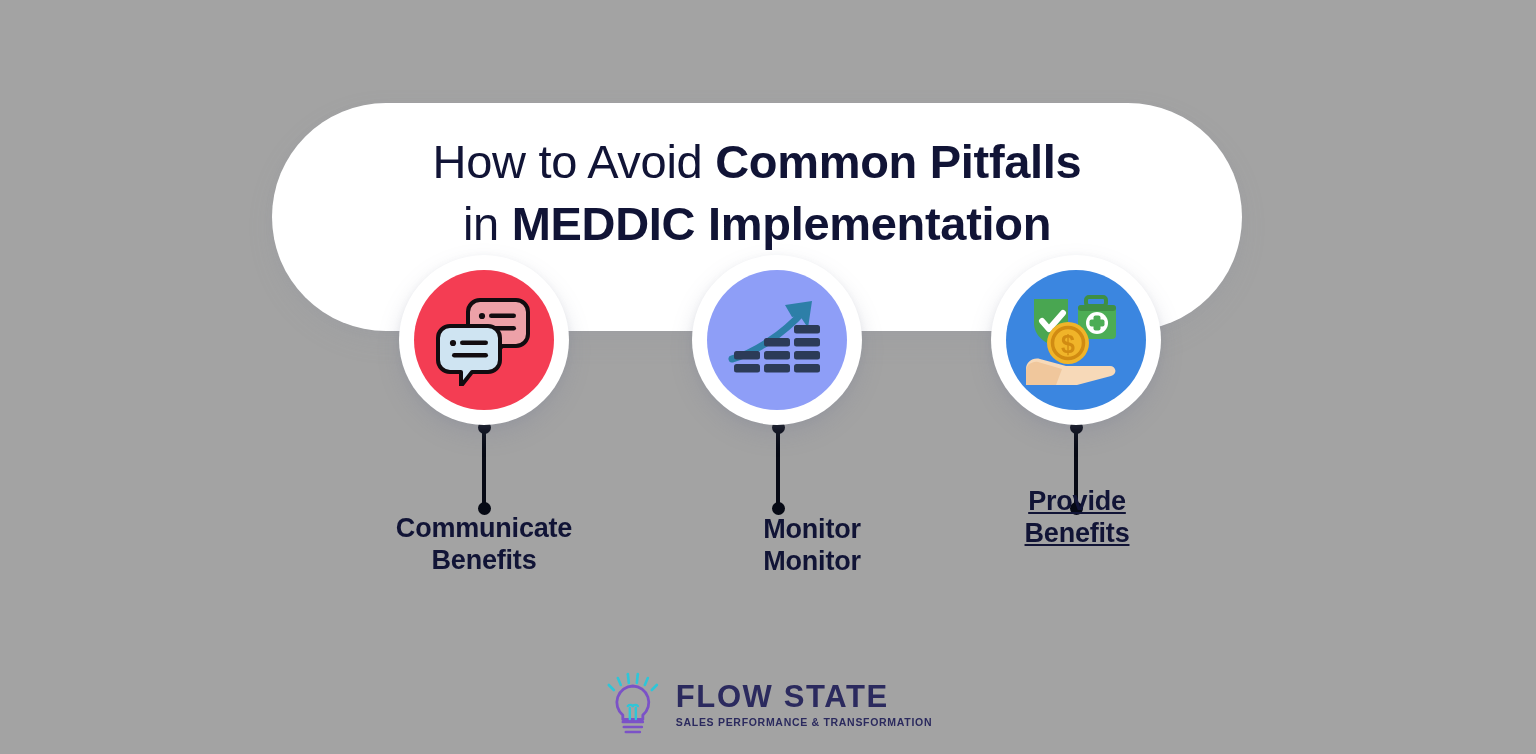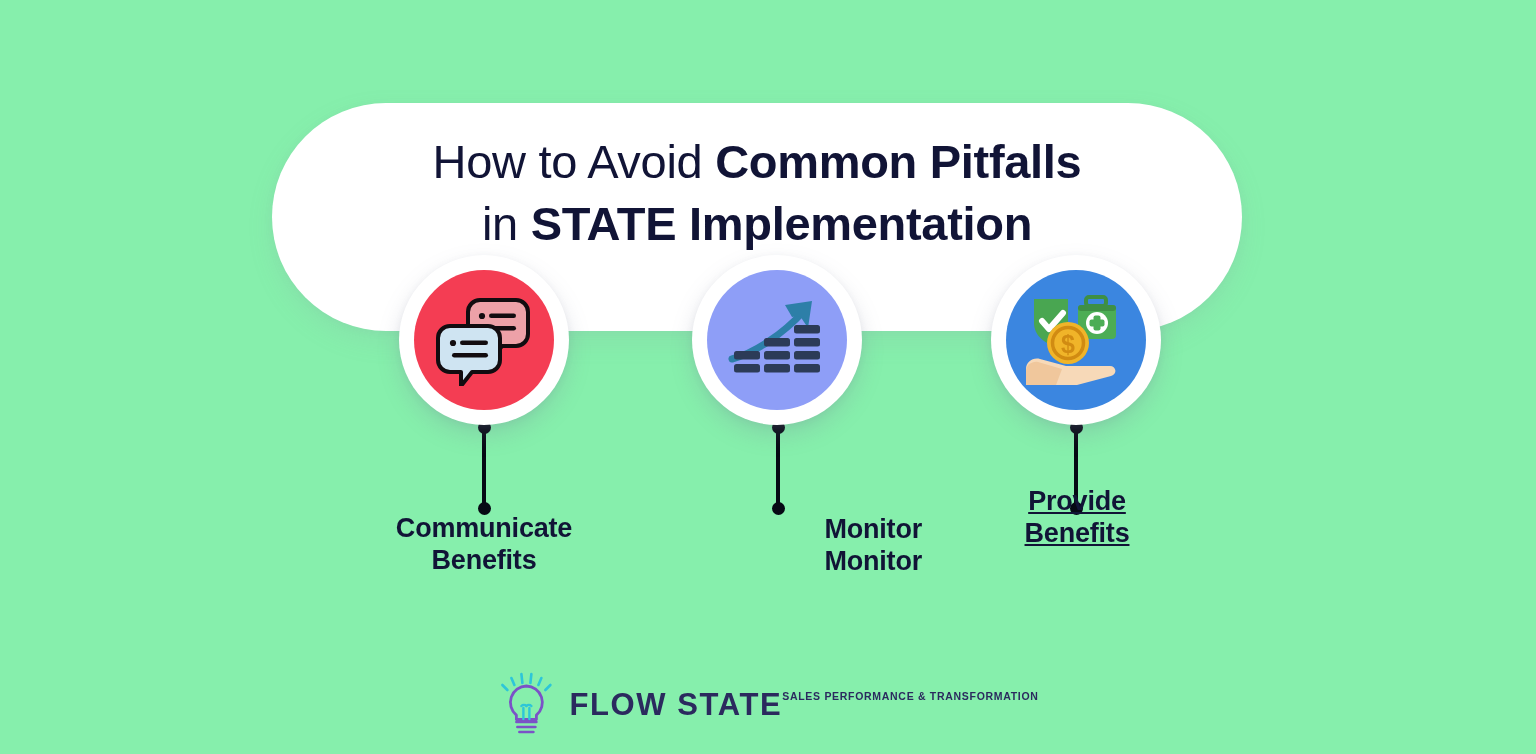--- a/index.html
+++ b/index.html
@@ -12,21 +12,21 @@
     height: 754px;
     background: #ffffff;
     font-family: "Liberation Sans", sans-serif;
     overflow: hidden;
     position: relative;
   }
 
   #stage {
     position: absolute;
     inset: 0;
-    background: #86efac;
+    background: #a3a3a3;
   }
 
   
   .title-card {
     position: absolute;
     left: 272px;
     top: 103px;
     width: 970px;
     height: 228px;
     background: #ffffff;
@@ -116,37 +116,37 @@
     z-index: 5;
     width: 280px;
     text-align: center;
     color: #111436;
     font-weight: 700;
     font-size: 27px;
     line-height: 32px;
     letter-spacing: -0.2px;
   }
   .label-1 { left: 344px; top: 512px; }
-  .label-2 { left: 642px; top: 513px; text-align: right; }
+  .label-2 { left: 672px; top: 513px; }
   .label-3 { left: 937px; top: 485px; text-decoration: underline; }
   .node-label span { display: block; }
 
   
   .logo {
     position: absolute;
     left: 50%;
     transform: translateX(-50%);
     top: 672px;
     display: flex;
     align-items: center;
     gap: 14px;
     z-index: 5;
   }
   .logo-bulb { width: 58px; height: 66px; display: block; }
-  .logo-words { display: flex; flex-direction: row; }
+  .logo-words { display: flex; flex-direction: column; }
   .logo-name {
     color: #2b2a5e;
     font-size: 31px;
     font-weight: 700;
     letter-spacing: 1.6px;
     line-height: 34px;
   }
   .logo-tag {
     color: #2b2a5e;
     font-size: 10.5px;
@@ -158,21 +158,21 @@
   }
 </style>
 </head>
 <body>
 
 <div id="stage">
 
   <div class="title-card">
     <div class="title-text">
       <span><span>How to Avoid </span><span class="bold">Common Pitfalls</span></span>
-      <span class="title-line2"><span>in </span><span class="bold">STATE Implementation</span></span>
+      <span class="title-line2"><span>in </span><span class="bold">MEDDIC Implementation</span></span>
     </div>
   </div>
 
   <div class="node node-1">
     <div class="icon-ring">
       <div class="icon-disc" style="background:#f43d53">
         <svg width="96" height="92" viewBox="0 0 96 92">
 
           <path d="M44 6 h36 a12 12 0 0 1 12 12 v22 a12 12 0 0 1 -12 12 h-14 l-10 13 v-13 h-12 a12 12 0 0 1 -12 -12 v-22 a12 12 0 0 1 12 -12 z" fill="#eda1a8" stroke="#120c10" stroke-width="4" stroke-linejoin="round"></path>
           <circle cx="46" cy="22" r="3.1" fill="#120c10"></circle>

